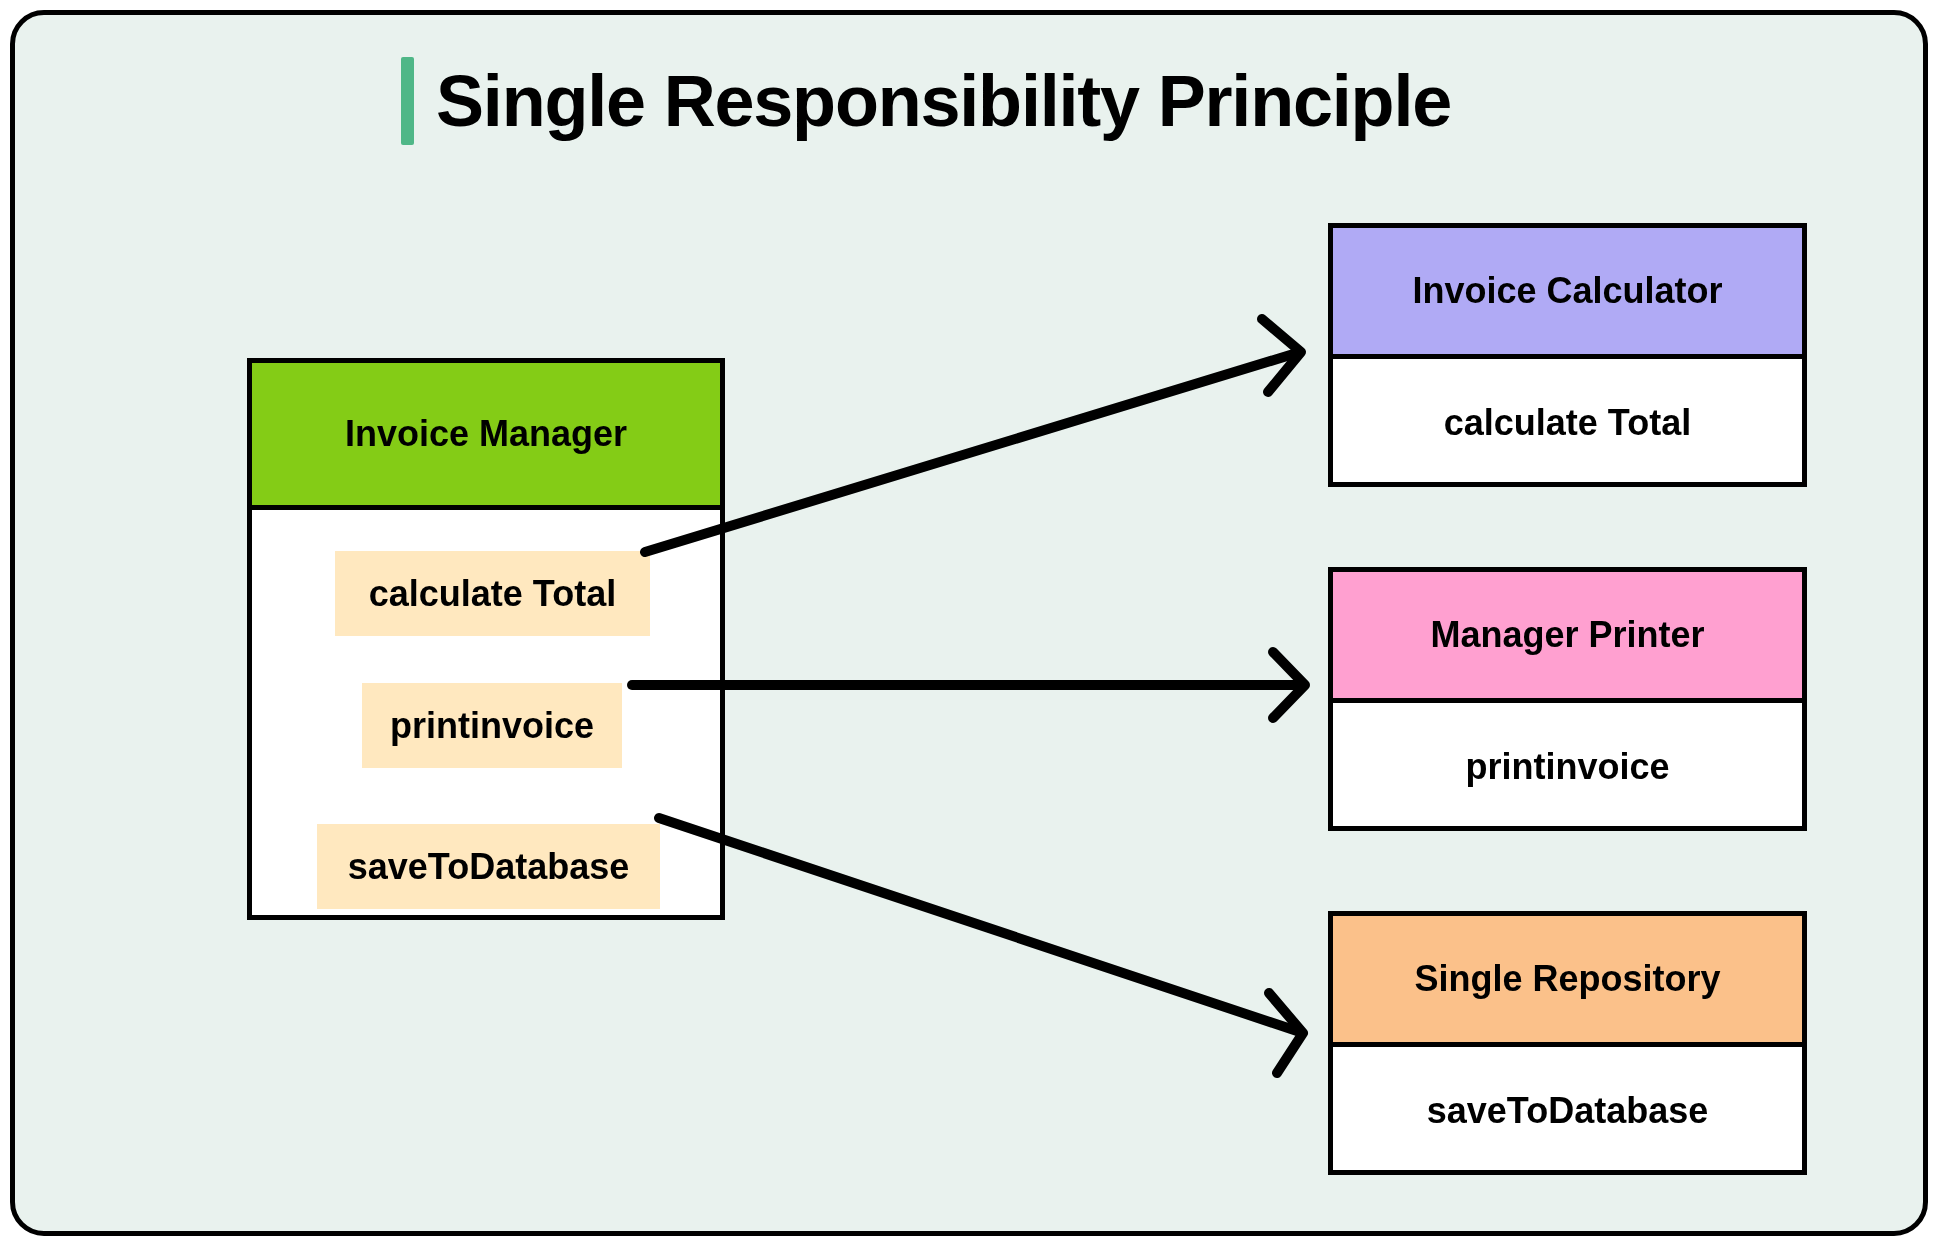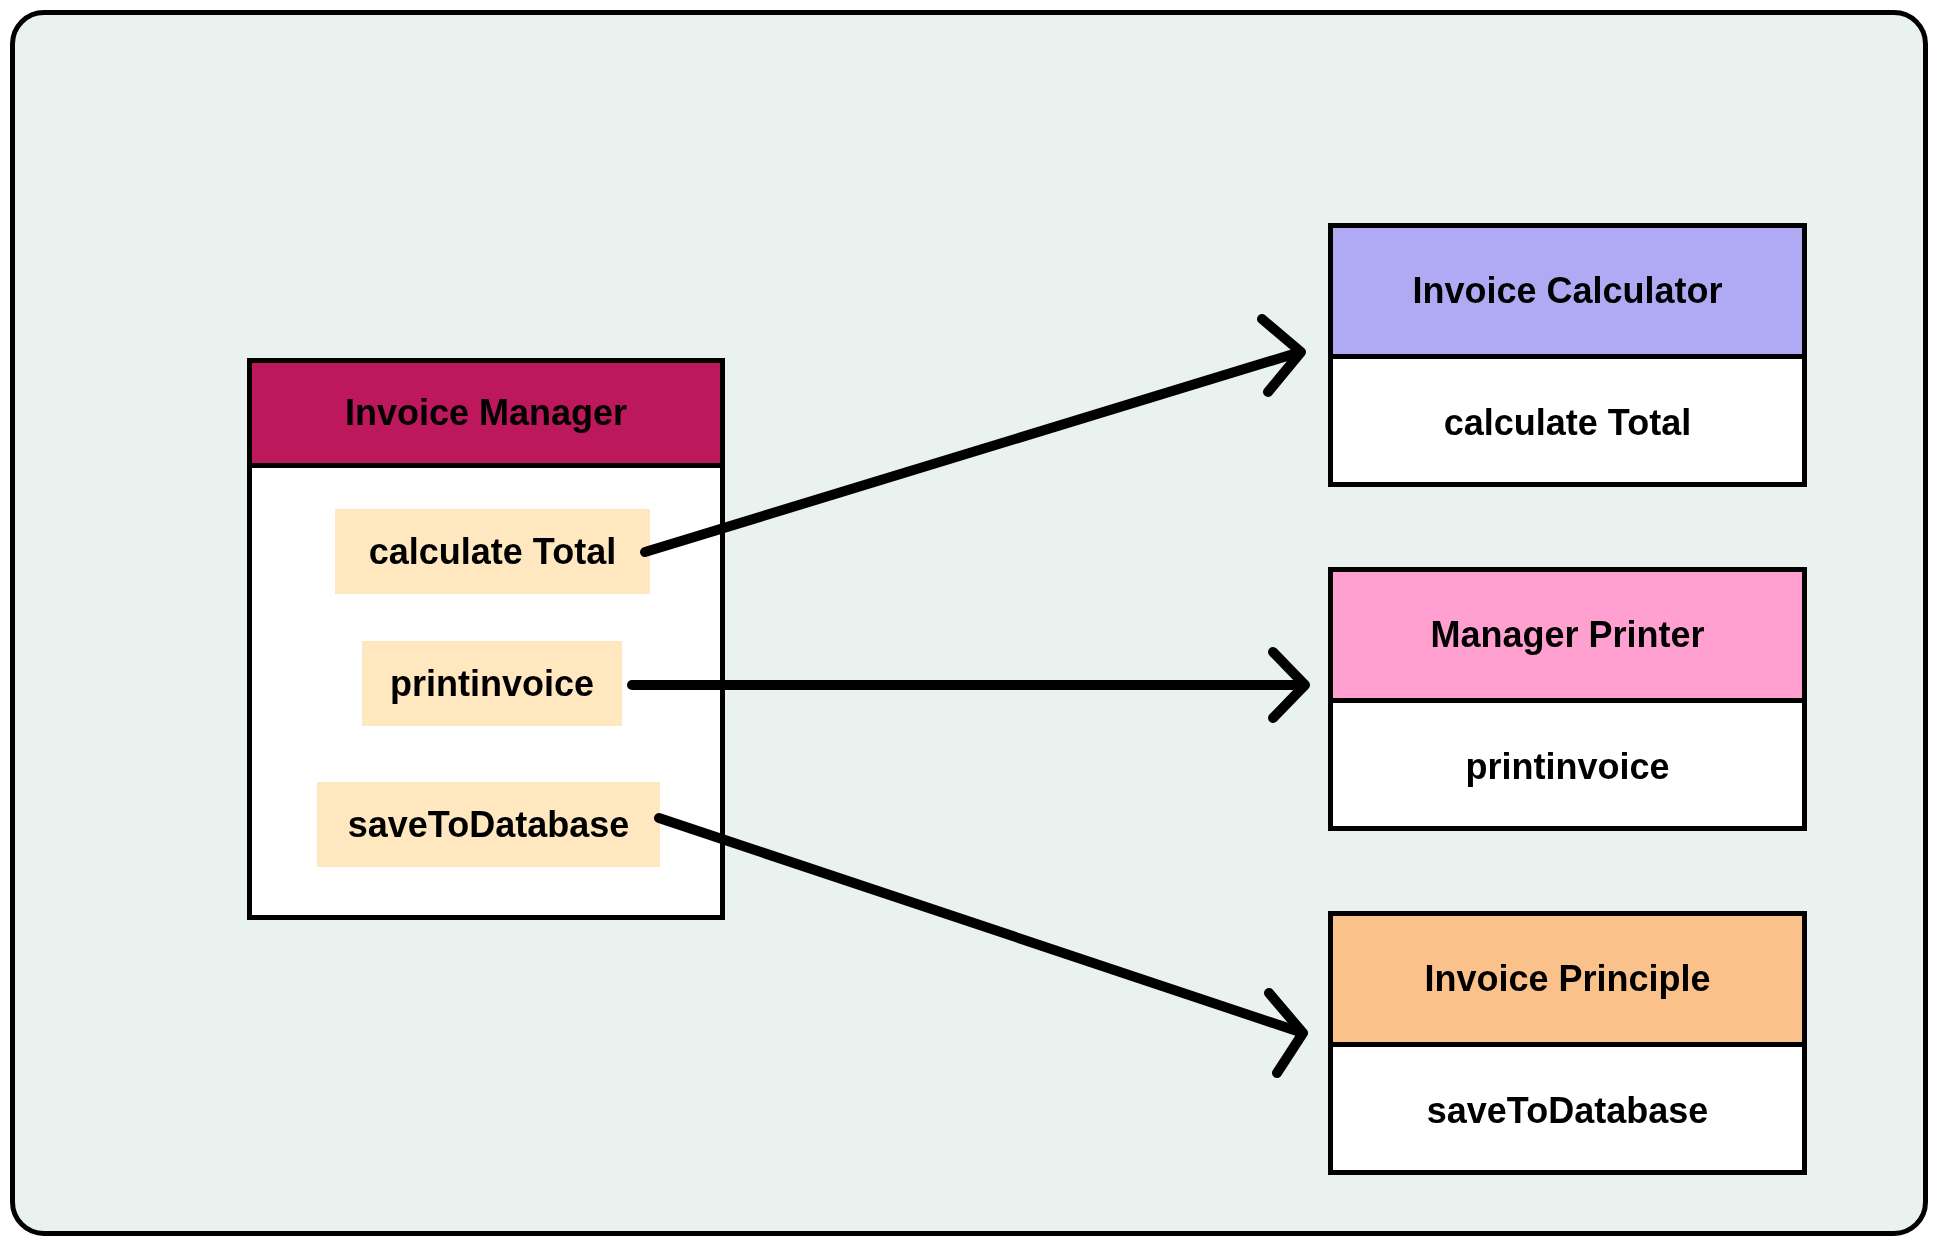--- a/index.html
+++ b/index.html
@@ -93,22 +93,22 @@
   }
 
   
   #box-manager {
     left: 232px;
     top: 343px;
     width: 478px;
     height: 562px;
   }
   #box-manager .class-header {
-    height: 105px;
-    background: #be185d;
+    height: 147px;
+    background: #84cc16;
   }
   #box-manager .class-body {
     height: 433px;
   }
   
   .method-chip {
     position: absolute;
     box-sizing: border-box;
     background: #ffe8bf;
     display: flex;
@@ -171,20 +171,24 @@
     height: 1246px;
     pointer-events: none;
   }
 </style>
 </head>
 <body>
 
 <div id="canvas">
   <div id="frame">
 
+    <div id="title-row">
+      <div id="title-accent"></div>
+      <div id="title-text">Single Responsibility Principle</div>
+    </div>
 
     <div class="class-box" id="box-manager">
       <div class="class-header">Invoice Manager</div>
       <div class="class-body">
         <div class="method-chip" id="chip-calculate-total">calculate Total</div>
         <div class="method-chip" id="chip-printinvoice">printinvoice</div>
         <div class="method-chip" id="chip-savetodatabase">saveToDatabase</div>
       </div>
     </div>
 
@@ -196,21 +200,21 @@
     </div>
 
     <div class="class-box right-box" id="box-printer">
       <div class="class-header">Manager Printer</div>
       <div class="class-body">
         <div class="class-member">printinvoice</div>
       </div>
     </div>
 
     <div class="class-box right-box" id="box-repository">
-      <div class="class-header">Invoice Principle</div>
+      <div class="class-header">Single Repository</div>
       <div class="class-body">
         <div class="class-member">saveToDatabase</div>
       </div>
     </div>
   </div>
 
   <svg id="arrows" viewBox="0 0 1938 1246">
     <g fill="none" stroke="#000000" stroke-width="10" stroke-linecap="round" stroke-linejoin="round">
 
       <g>

